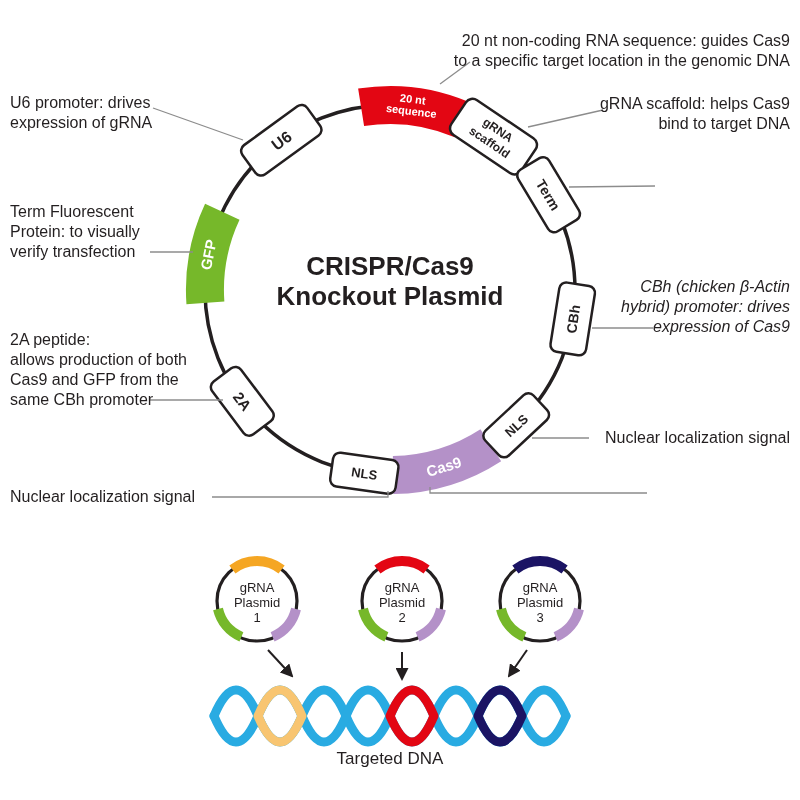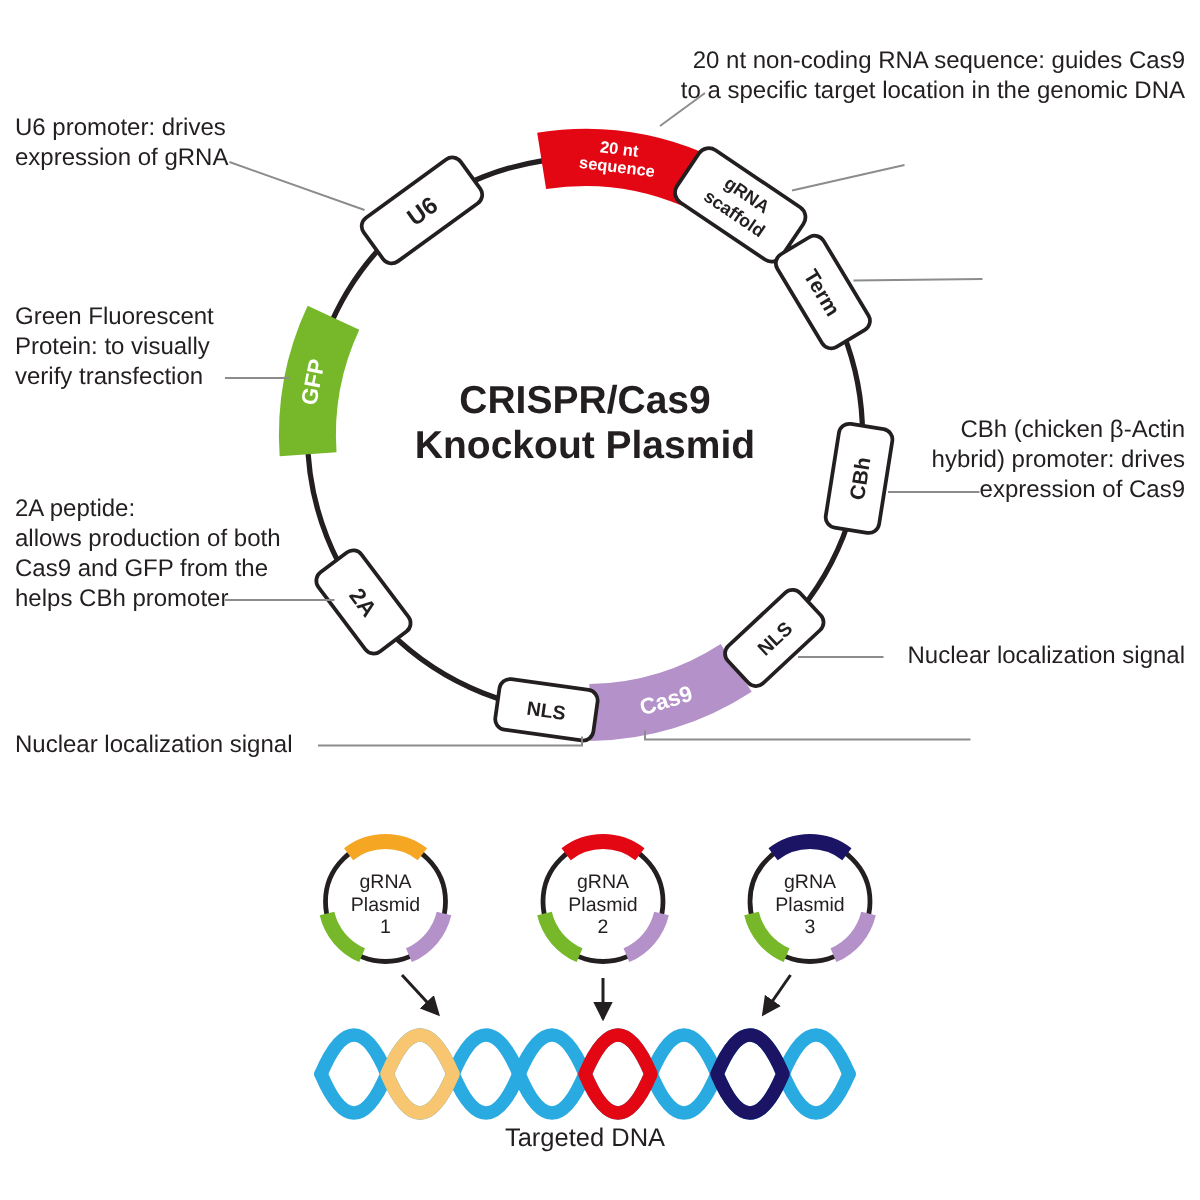--- a/index.html
+++ b/index.html
@@ -137,31 +137,33 @@
 
         <path class="strand" stroke="#F8C571" d="M258,716 Q280,768 302,716 M258,716 Q280,664 302,716"></path>
         <path class="strand" stroke="#E30613" d="M390,716 Q412,664 434,716 M390,716 Q412,768 434,716"></path>
         <path class="strand" stroke="#1B1464" d="M478,716 Q500,664 522,716 M478,716 Q500,768 522,716"></path>
       </g>
 
       <text class="footer-label" x="390" y="764">Targeted DNA</text>
     </g>
   </svg>
 
-  <div class="ann" style="left:10px;top:76px;">U6 promoter: drives
+  <div class="ann" style="left:10px;top:93px;">U6 promoter: drives
 expression of gRNA</div>
-  <div class="ann" style="left:10px;top:202px;">Green Fluorescent
+  <div class="ann" style="left:10px;top:202px;">Term Fluorescent
 Protein: to visually
 verify transfection</div>
   <div class="ann" style="left:10px;top:330px;">2A peptide:
 allows production of both
 Cas9 and GFP from the
-helps CBh promoter</div>
+same CBh promoter</div>
   <div class="ann" style="left:10px;top:487px;">Nuclear localization signal</div>
 
   <div class="ann right" style="right:10px;top:31px;">20 nt non-coding RNA sequence: guides Cas9
 to a specific target location in the genomic DNA</div>
-  <div class="ann right" style="right:10px;top:277px;">CBh (chicken β-Actin
+  <div class="ann right" style="right:10px;top:94px;">gRNA scaffold: helps Cas9
+bind to target DNA</div>
+  <div class="ann right" style="right:10px;top:277px;font-style:italic;">CBh (chicken β-Actin
 hybrid) promoter: drives
 expression of Cas9</div>
   <div class="ann right" style="right:10px;top:428px;">Nuclear localization signal</div>
 
 </div>
 
 </body></html>

